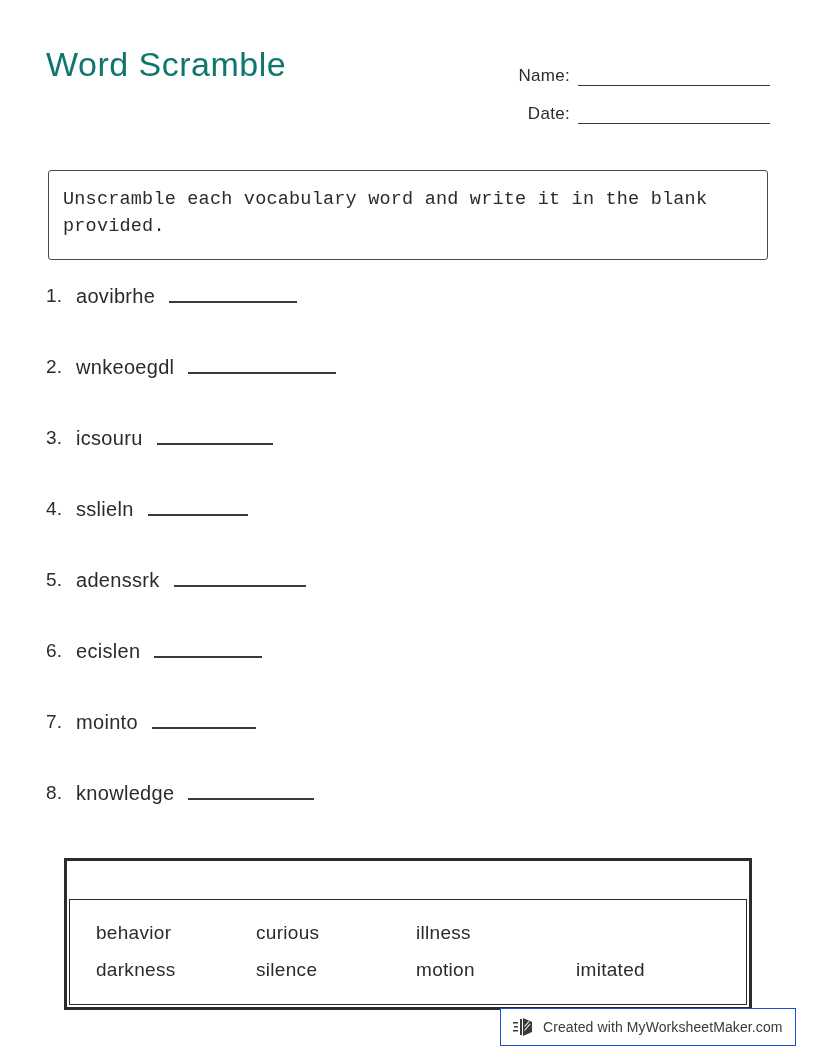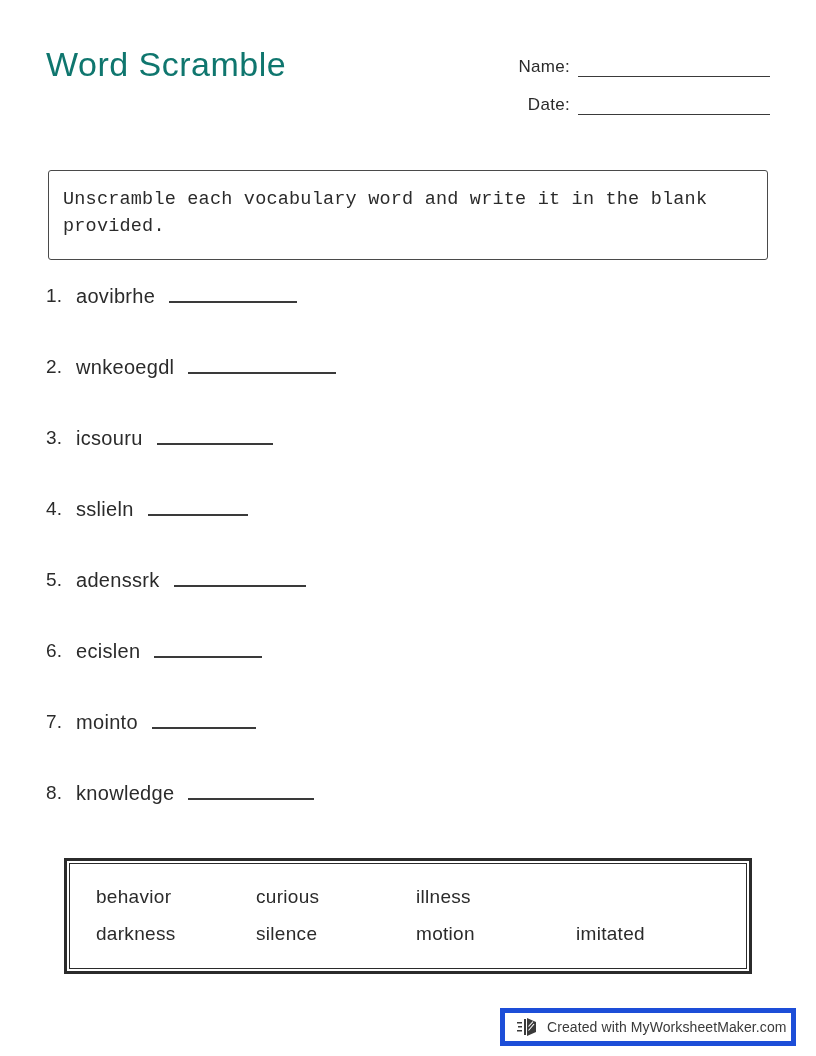--- a/index.html
+++ b/index.html
@@ -44,21 +44,21 @@
     white-space: nowrap;
   }
   .name-date {
     position: absolute;
     right: 0;
     top: 4px;
     width: 276px;
   }
   .nd-row {
     display: flex;
-    align-items: center;
+    align-items: flex-end;
     justify-content: flex-end;
     height: 38px;
   }
   .nd-label {
     font-size: 17px;
     color: #2b2b2b;
     white-space: nowrap;
     padding-right: 8px;
     letter-spacing: 0.3px;
   }
@@ -130,20 +130,21 @@
     width: 688px;
     box-sizing: border-box;
     border: 3px solid #2b2b2b;
     padding: 2px;
     background: #ffffff;
   }
   .wordbank-inner {
     border: 1px solid #2b2b2b;
     padding: 14px 10px 16px 26px;
     box-sizing: border-box;
+    margin-top: 36px;
   }
   .wordbank-row {
     display: flex;
     height: 37px;
     align-items: center;
   }
   .wordbank-cell {
     width: 160px;
     flex: 0 0 160px;
     font-size: 19px;
@@ -153,21 +154,21 @@
   }
 
   
   .footer-badge {
     position: absolute;
     top: 1008px;
     left: 500px;
     width: 296px;
     height: 38px;
     box-sizing: border-box;
-    border: 5px solid #1d4ed8;
+    border: 1px solid #1d4ed8;
     background: #ffffff;
     display: flex;
     align-items: center;
     padding-left: 12px;
   }
   .footer-logo {
     width: 22px;
     height: 22px;
     flex: 0 0 22px;
     margin-right: 8px;

